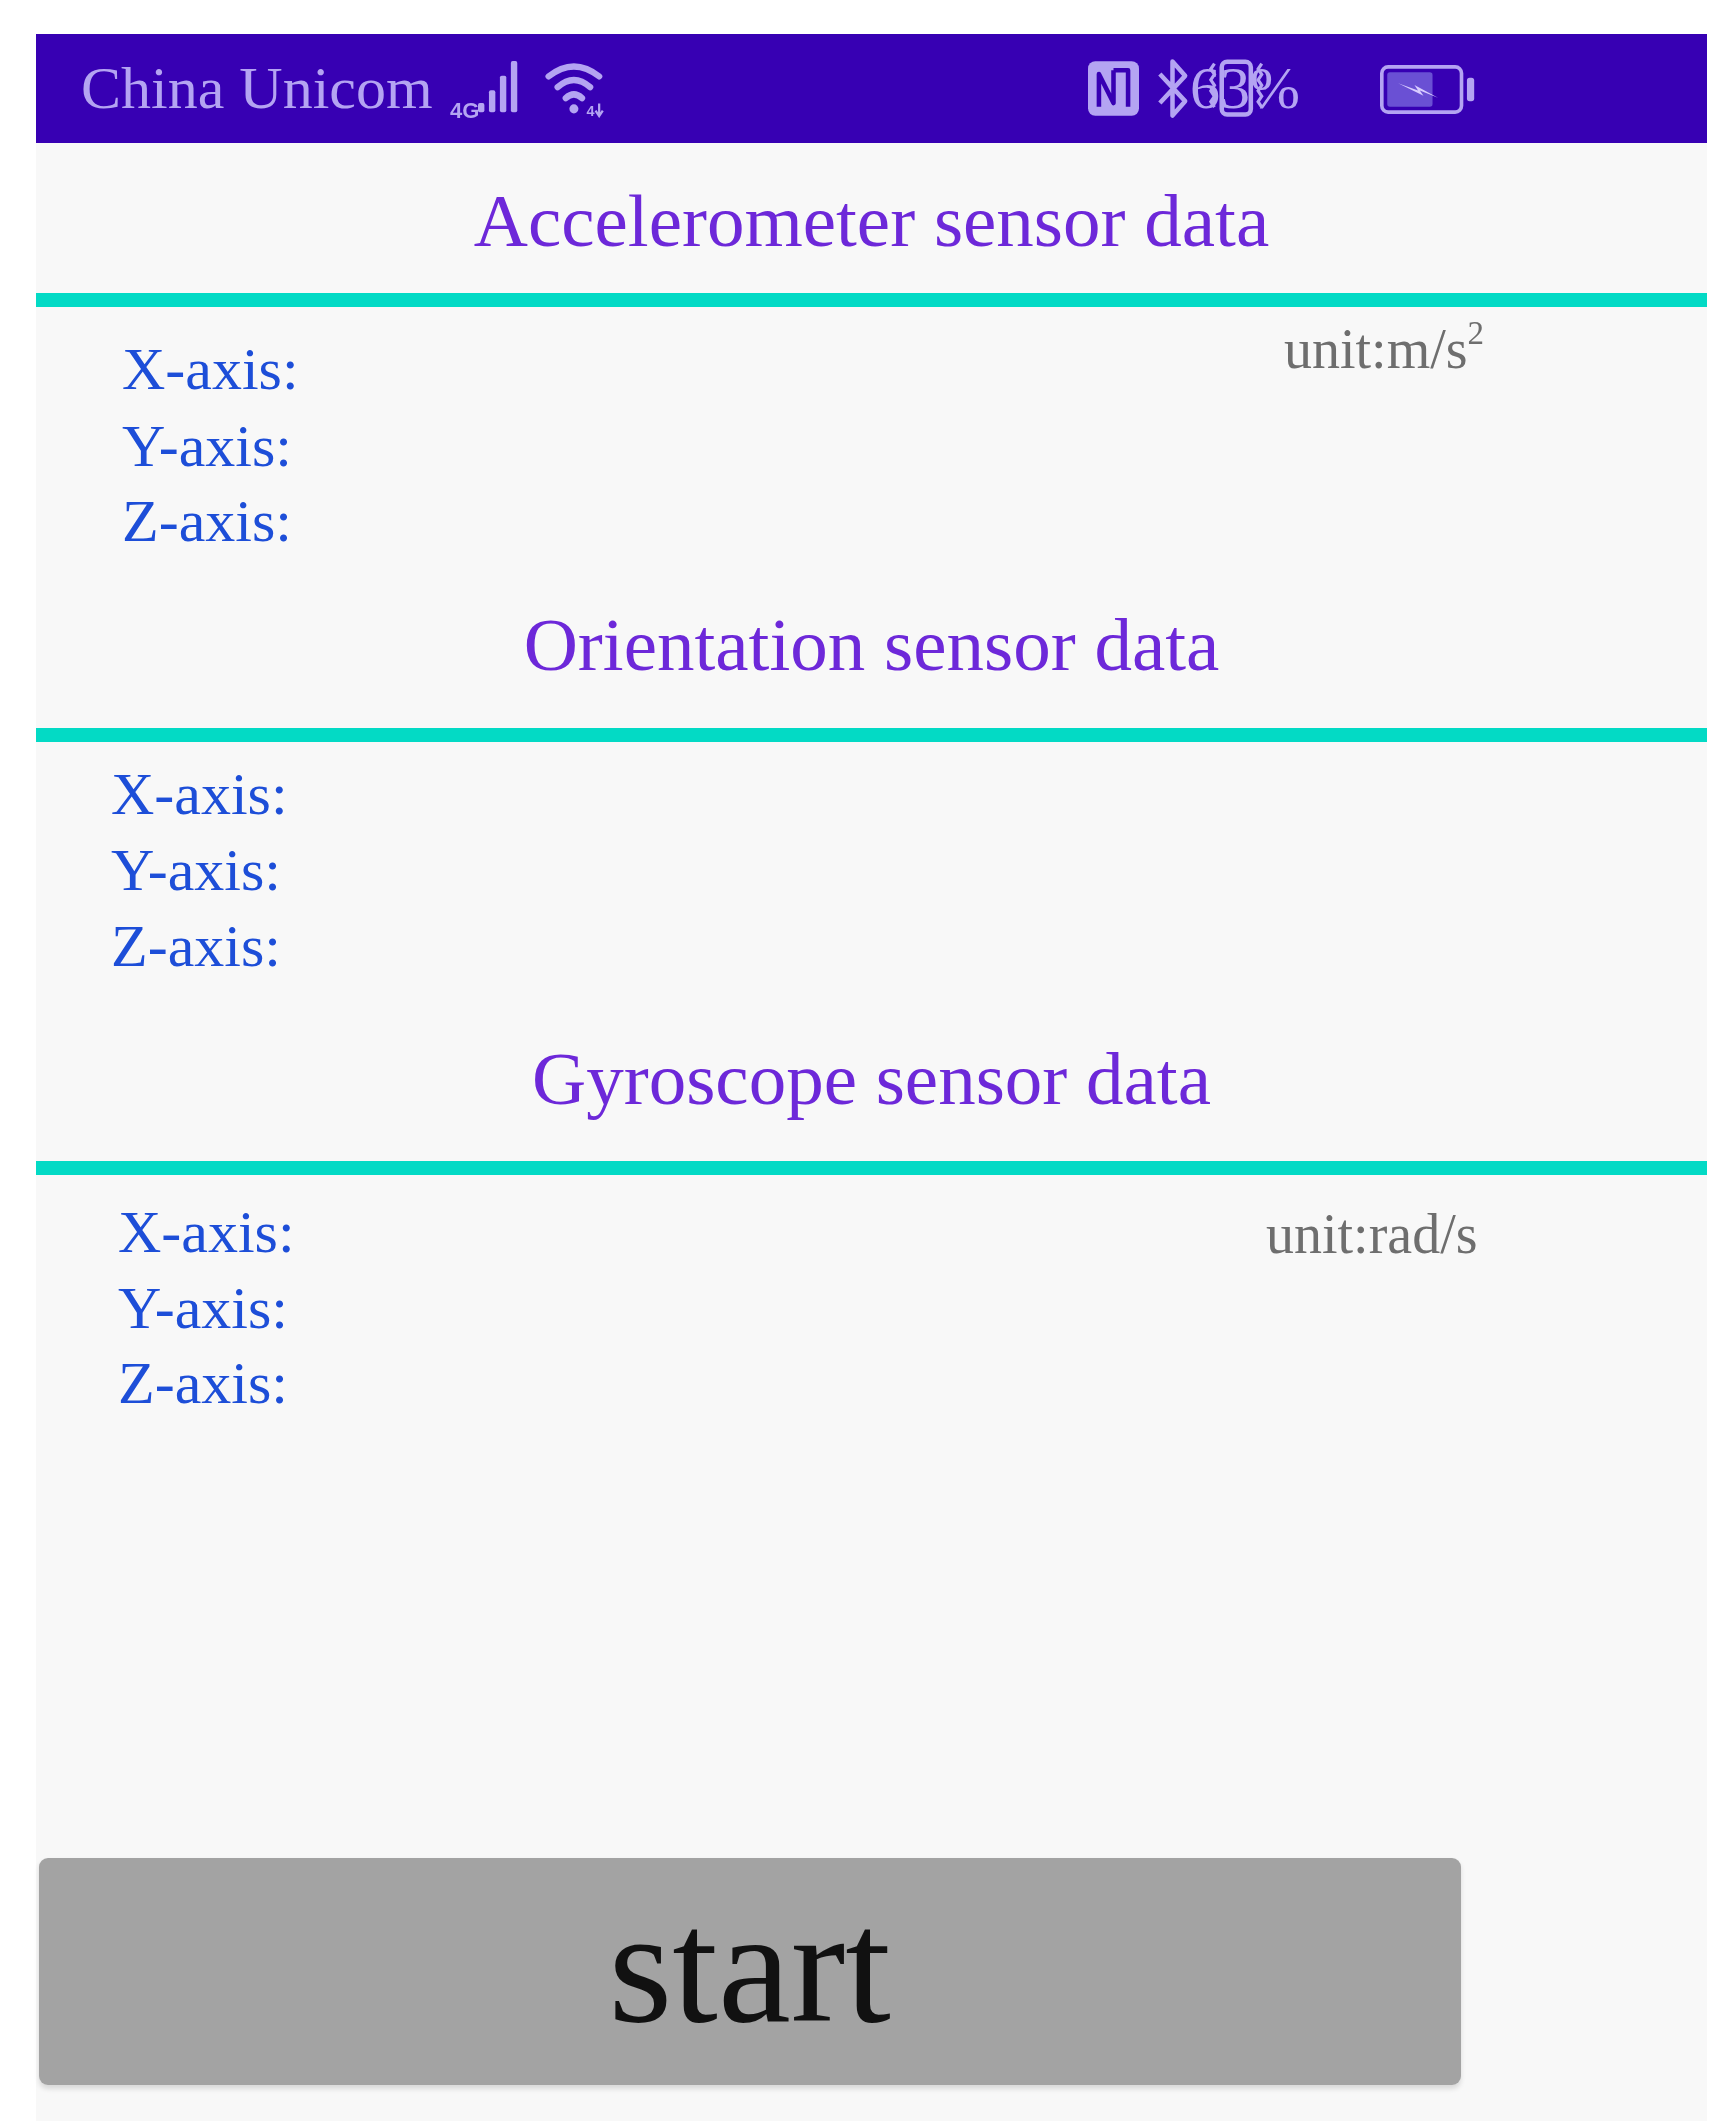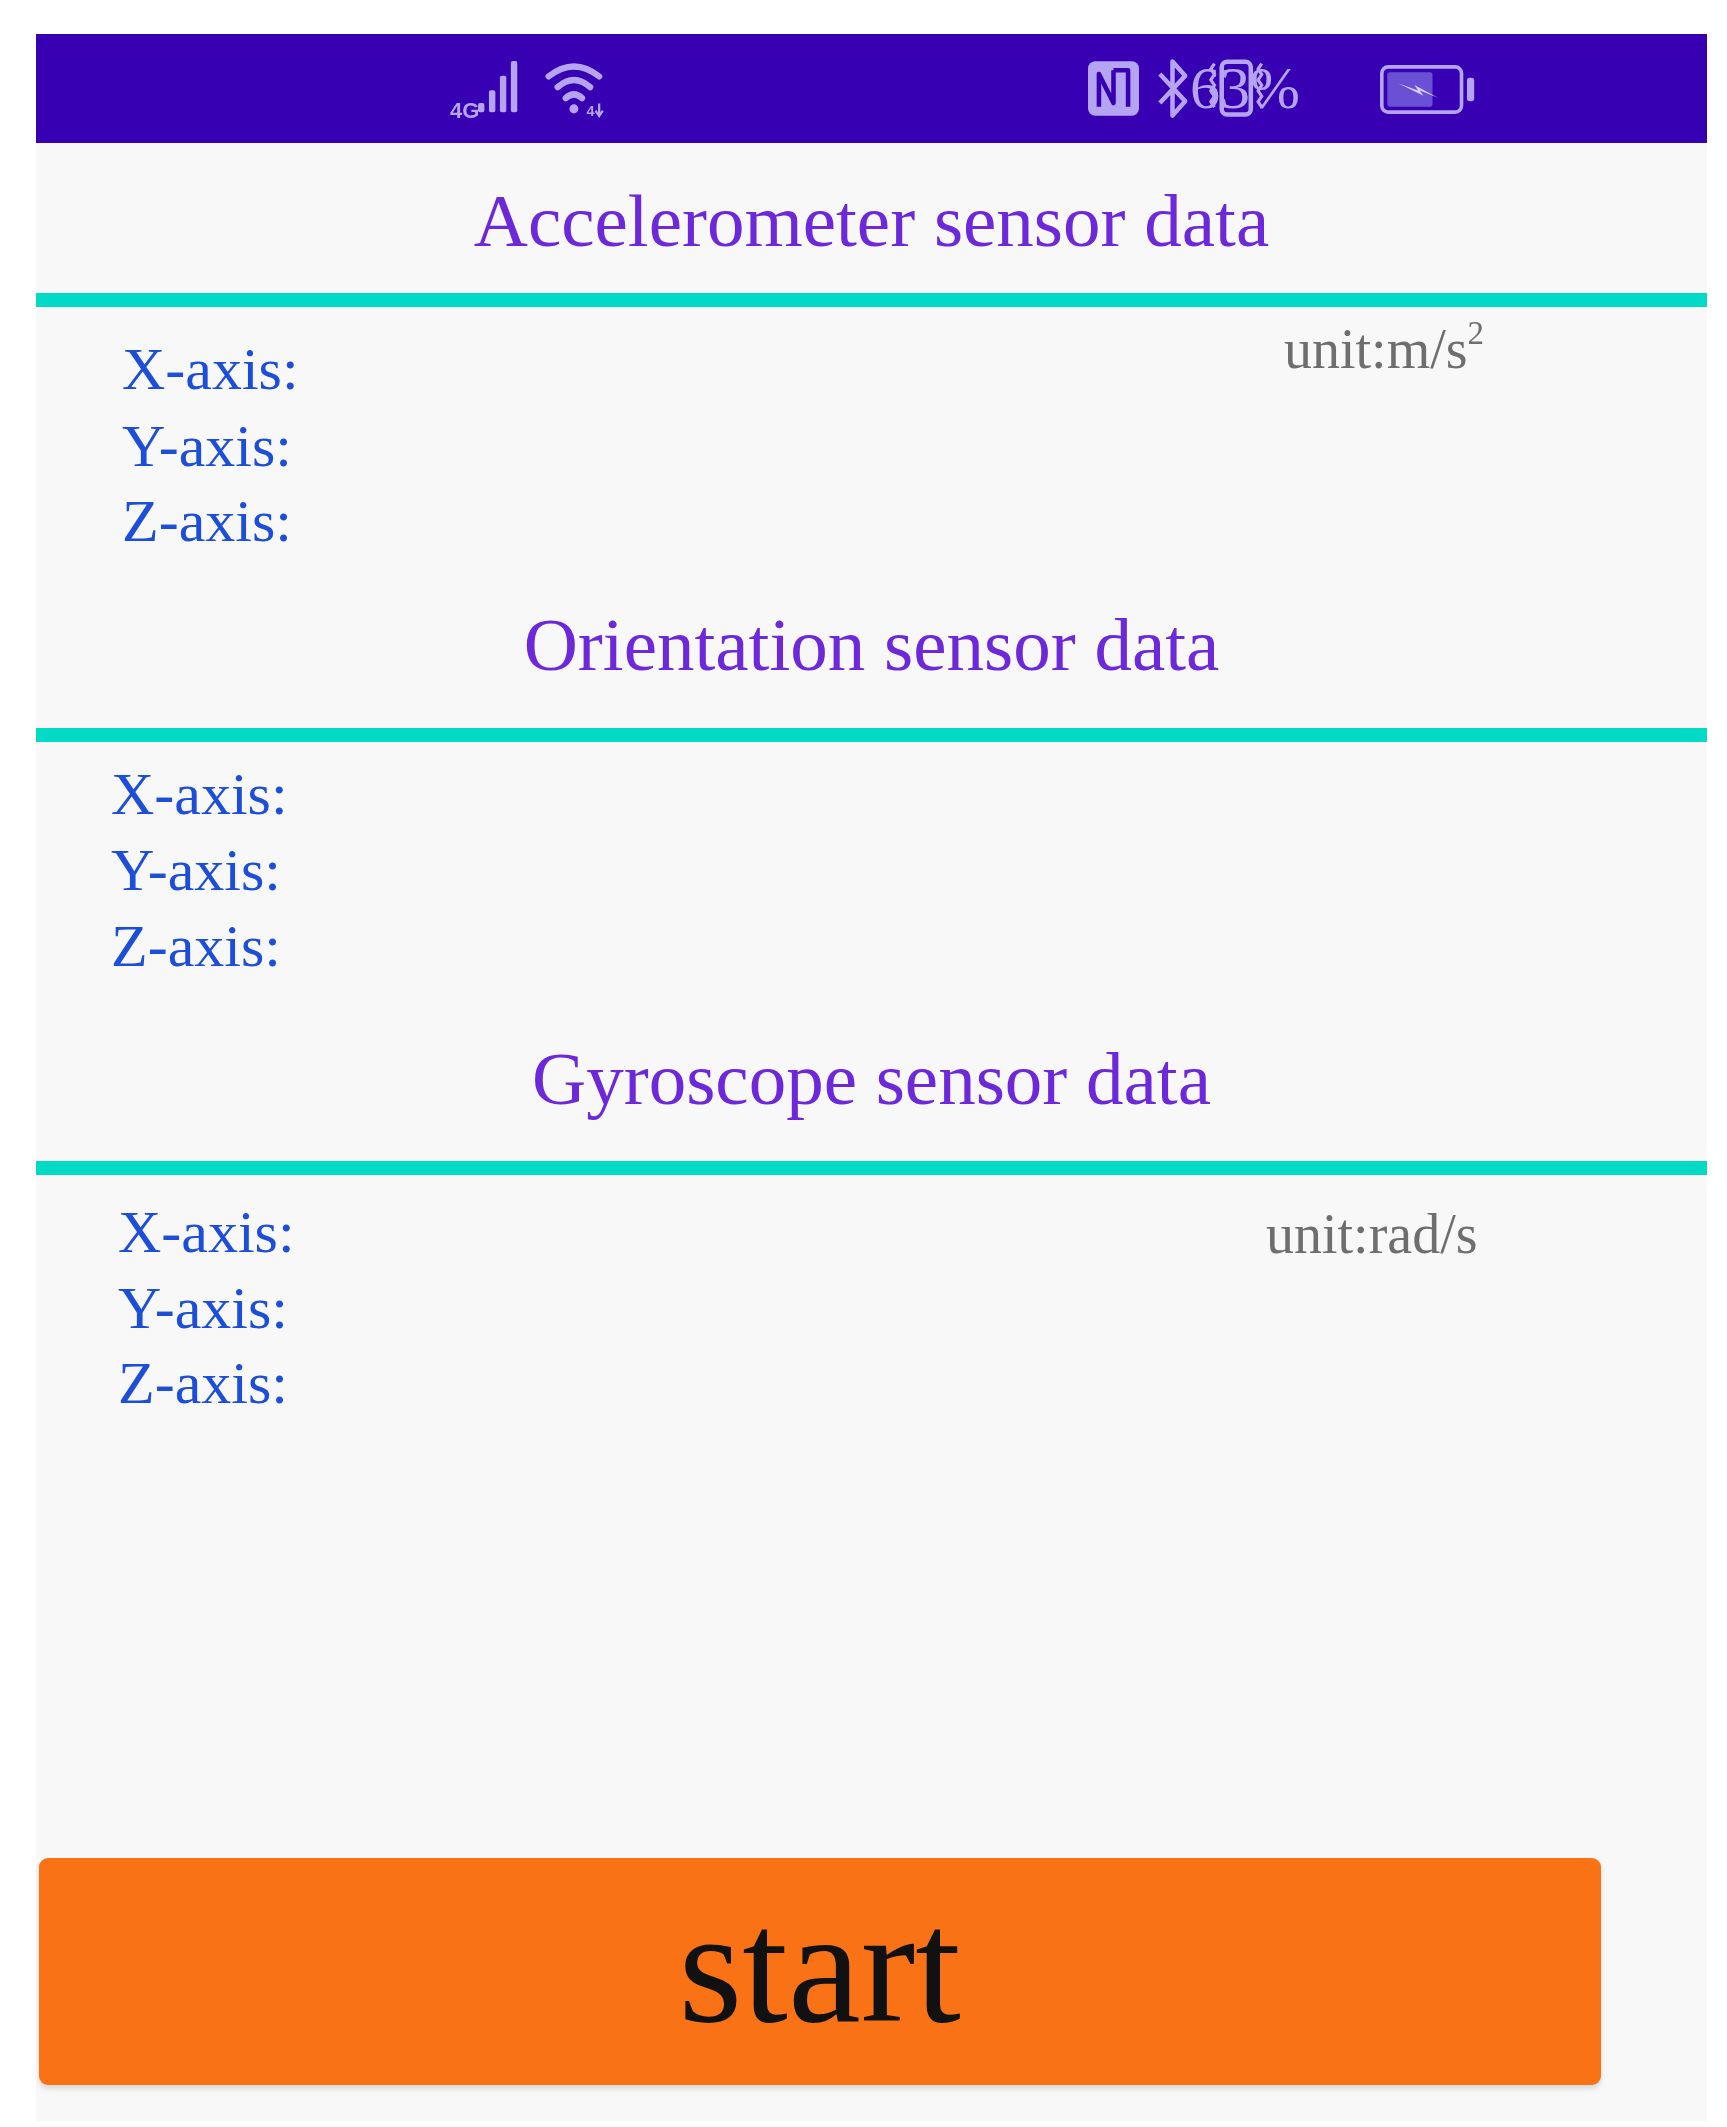--- a/index.html
+++ b/index.html
@@ -7,31 +7,32 @@
          font-family:"Liberation Serif", "DejaVu Serif", serif; }
   .phone { position:absolute; left:36px; top:34px; width:1671px; height:2087px; background:#f8f8f8; }
   .statusbar { position:absolute; left:0; top:0; width:1671px; height:109px; background:#3700b3; color:#b4a4f2; }
   .sb-text { position:absolute; top:0; height:109px; line-height:109px; font-size:60px; white-space:nowrap; }
   .sb-icon { position:absolute; }
   .title { position:absolute; left:0; width:1671px; text-align:center; font-size:75px; color:#6d28d9; white-space:nowrap; line-height:1; }
   .divider { position:absolute; left:0; width:1671px; height:13.6px; background:#03dac5; }
   .label { position:absolute; font-size:60px; color:#1d4ed8; line-height:1; white-space:nowrap; }
   .unit { position:absolute; font-size:56px; color:#6e6e6e; line-height:1; white-space:nowrap; }
   .unit sup { font-size:33px; vertical-align:top; position:relative; top:-3.6px; }
-  .start-btn { position:absolute; left:2.7px; top:1824px; width:1562px; height:227px; background:#f97316;
+  .start-btn { position:absolute; left:2.7px; top:1824px; width:1422px; height:227px; background:#a3a3a3;
                border-radius:9px; box-shadow:0 3.6px 5.5px rgba(0,0,0,0.12); display:flex; align-items:center; justify-content:center;
                font-size:164px; color:#111111; cursor:pointer; }
   .start-btn span { position:relative; top:-5.5px; }
 </style>
 </head>
 <body>
 
 <div class="phone">
 
   <div class="statusbar">
+    <span class="sb-text" style="left:45px;">China Unicom</span>
 
     <span class="sb-icon" style="left:414px; top:20px; font-size:22px; font-family:'Liberation Sans', sans-serif; font-weight:bold; color:#b4a4f2;margin-top:44px;">4G</span>
 
     <svg class="sb-icon" style="left:442px; top:27px;" width="42" height="55" viewBox="0 0 46 60">
       <rect x="0" y="46" width="7" height="10" rx="2" fill="#b4a4f2"></rect>
       <rect x="12" y="32" width="7" height="24" rx="2" fill="#b4a4f2"></rect>
       <rect x="24" y="16" width="7" height="40" rx="2" fill="#b4a4f2"></rect>
       <rect x="36" y="0" width="7" height="56" rx="2" fill="#b4a4f2"></rect>
     </svg>
 

